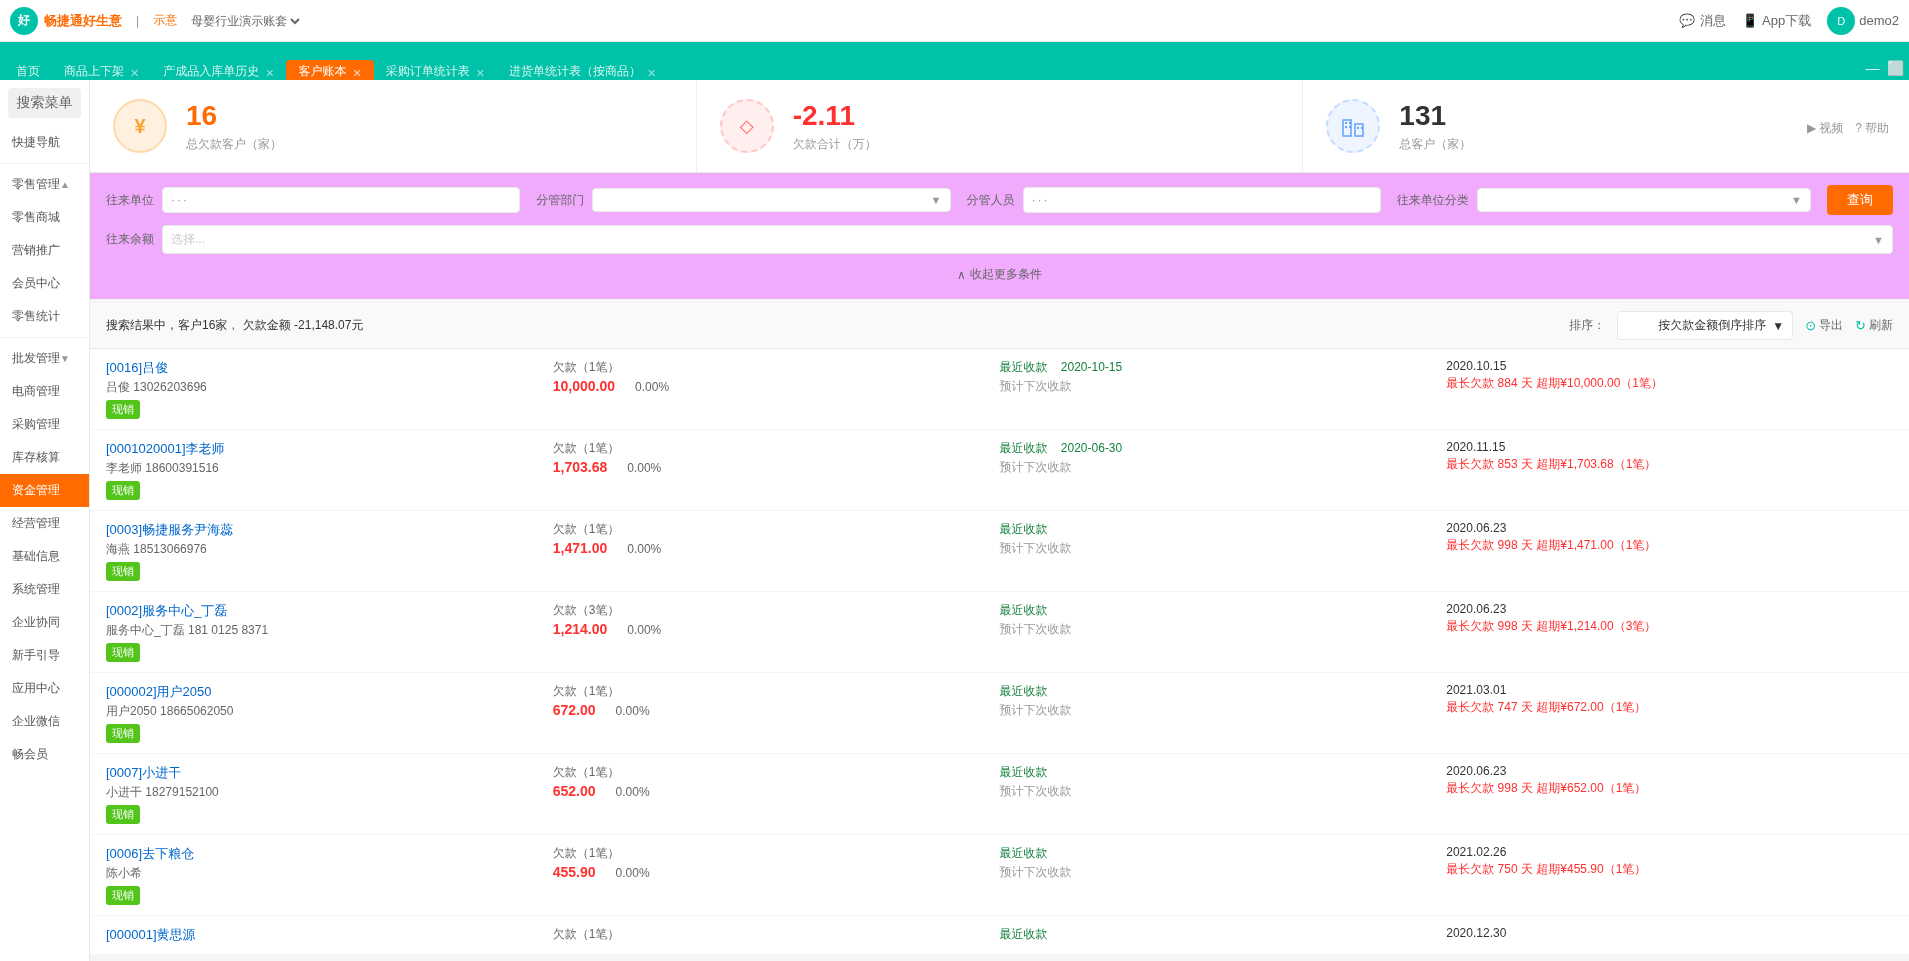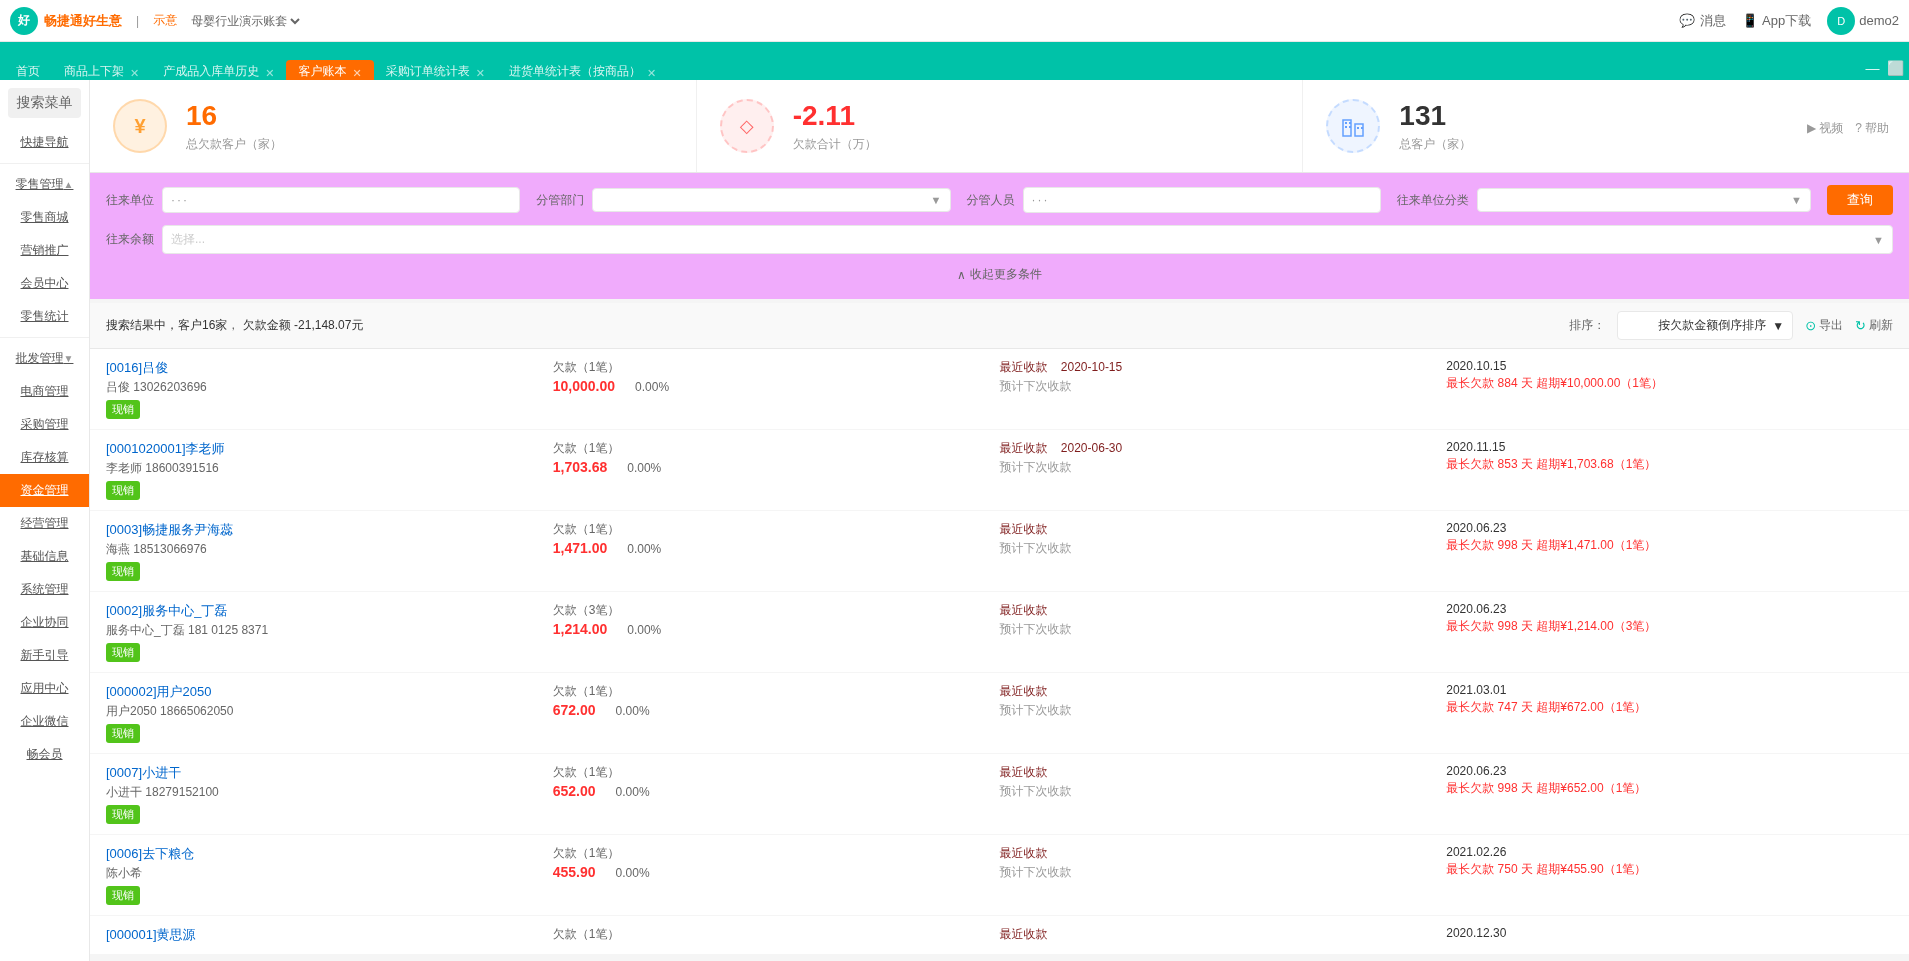--- a/index.html
+++ b/index.html
@@ -26,21 +26,21 @@
     .tab-bar-end { margin-left: auto; display: flex; align-items: center; gap: 8px; padding-bottom: 4px; }
     .tab-bar-end-btn { color: rgba(255,255,255,0.85); cursor: pointer; font-size: 14px; }
 
     
     .main-layout { display: flex; height: calc(100vh - 80px); }
     
     
     .sidebar { width: 90px; background: #fff; border-right: 1px solid #e8e8e8; display: flex; flex-direction: column; overflow-y: auto; flex-shrink: 0; }
     .sidebar-search { padding: 8px; }
     .sidebar-search-btn { width: 100%; background: #f0f0f0; border: none; border-radius: 4px; padding: 6px; font-size: 14px; color: #666; cursor: pointer; text-align: center; }
-    .sidebar-item { display: flex; align-items: center; justify-content: center; padding: 8px 12px; font-size: 12px; color: #555; cursor: pointer; text-decoration: underline; }
+    .sidebar-item { display: flex; align-items: center; justify-content: flex-start; padding: 8px 12px; font-size: 12px; color: #555; cursor: pointer; }
     .sidebar-item.active-finance { color: #fff; background: #ff6b00; }
     .sidebar-arrow { font-size: 10px; color: #999; }
     .sidebar-divider { height: 1px; background: #f0f0f0; margin: 4px 0; }
 
     
     .content-area { flex: 1; overflow-y: auto; background: #f5f5f5; }
 
     
     .stats-bar { display: flex; background: #fff; border-bottom: 1px solid #e8e8e8; }
     .stat-card { flex: 1; display: flex; align-items: center; padding: 16px 20px; gap: 16px; border-right: 1px solid #f0f0f0; }
@@ -81,21 +81,21 @@
     .data-table { width: 100%; background: #fff; }
     .table-header { display: grid; grid-template-columns: 2fr 2fr 2fr 2fr; padding: 10px 16px; border-bottom: 1px solid #e8e8e8; background: #fafafa; }
     .th { font-size: 12px; color: #999; font-weight: normal; }
     .table-row { display: grid; grid-template-columns: 2fr 2fr 2fr 2fr; padding: 10px 16px; border-bottom: 1px solid #f5f5f5; align-items: start; background: #fff; }
     .customer-name { color: #0066cc; font-size: 13px; cursor: pointer; text-decoration: none; }
     .customer-phone { font-size: 12px; color: #666; margin-top: 2px; }
     .customer-tag { display: inline-block; background: #52c41a; color: #fff; font-size: 11px; padding: 2px 6px; border-radius: 3px; margin-top: 4px; }
     .debt-count { font-size: 12px; color: #666; }
     .debt-amount { color: #ff3030; font-size: 14px; font-weight: bold; margin: 2px 0; }
     .debt-ratio { font-size: 12px; color: #666; }
-    .recent-payment { font-size: 12px; color: #7f1d1d; }
+    .recent-payment { font-size: 12px; color: #15803d; }
     .next-payment { font-size: 12px; color: #999; margin-top: 2px; }
     .due-date { font-size: 12px; color: #333; }
     .overdue-info { font-size: 12px; color: #ff3030; margin-top: 2px; }
     .overdue-link { color: #ff3030; text-decoration: none; font-size: 12px; }
 
     
     ::-webkit-scrollbar { width: 6px; height: 6px; }
     ::-webkit-scrollbar-track { background: #f1f1f1; }
     ::-webkit-scrollbar-thumb { background: #ccc; border-radius: 3px; }
     .debt-col { display: flex; align-items: baseline; gap: 20px; }

